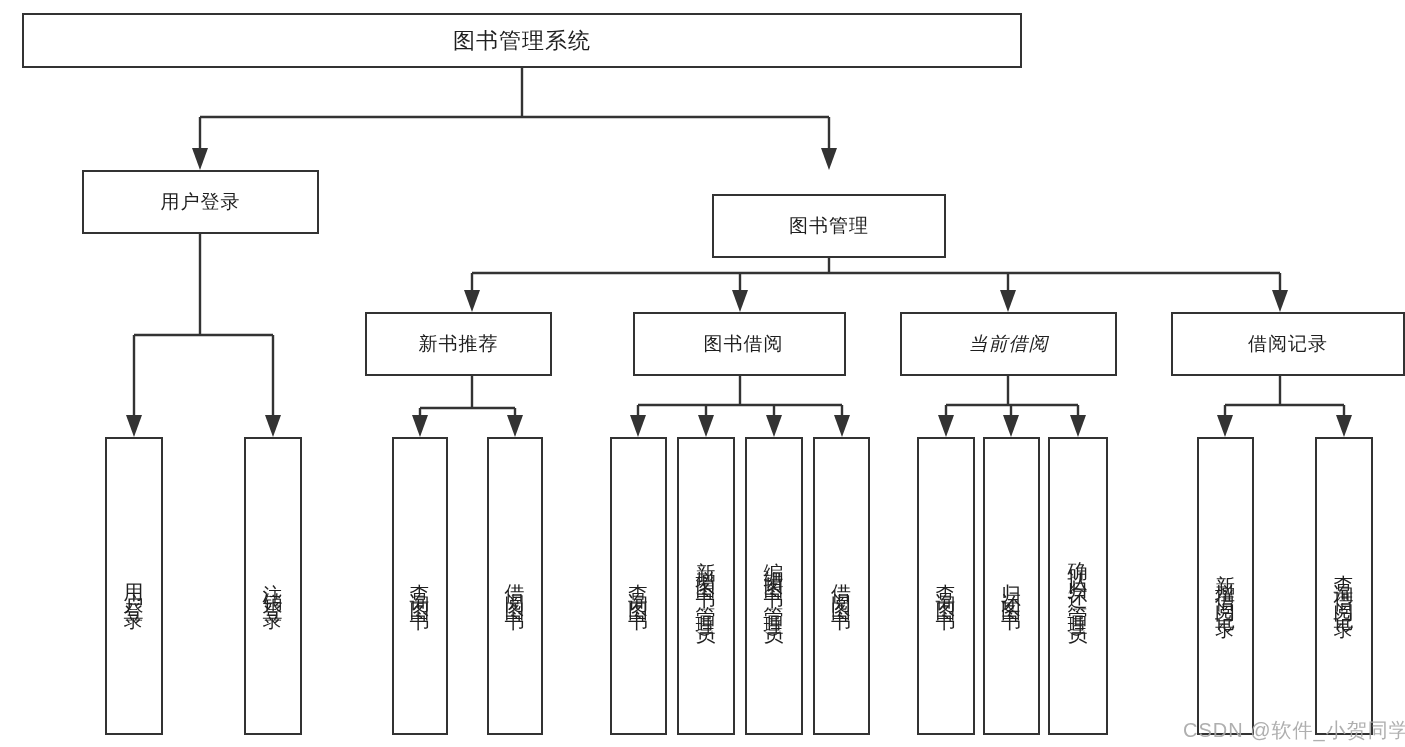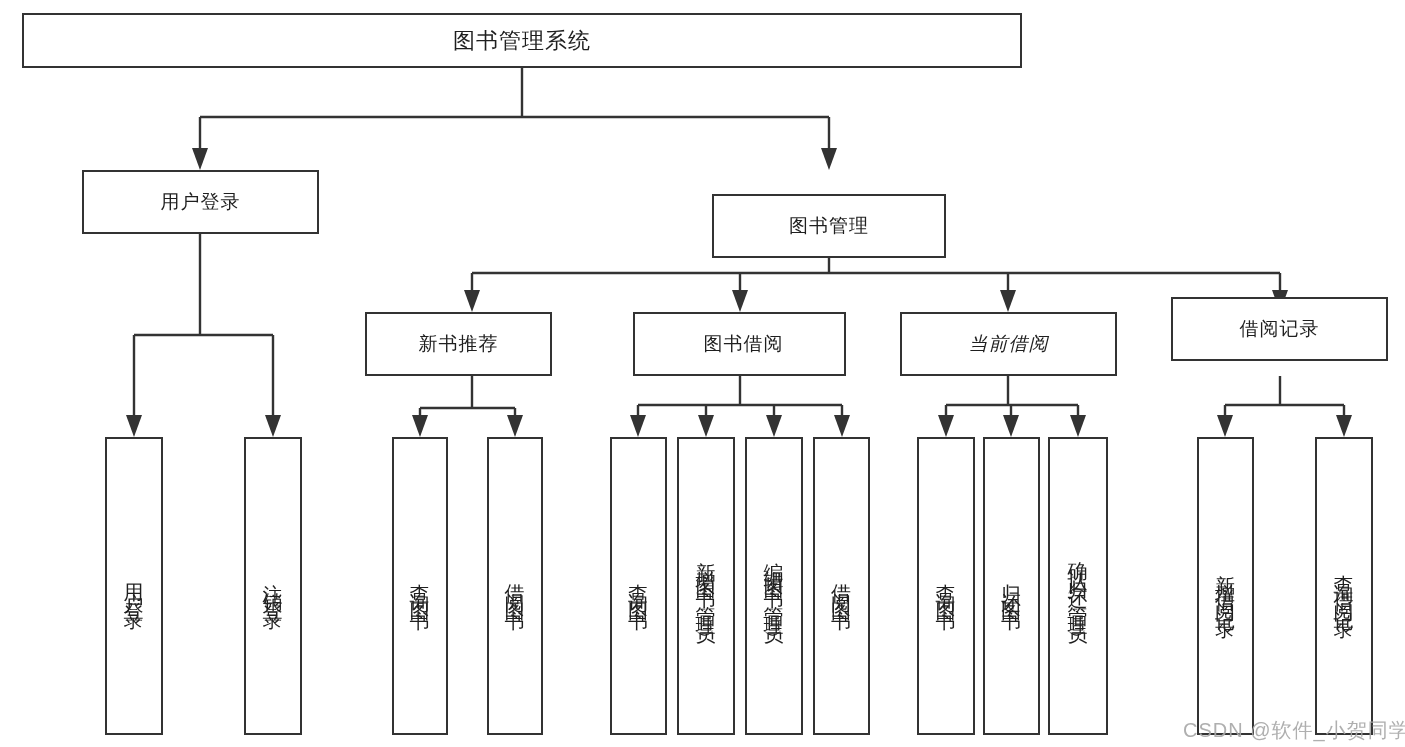--- a/index.html
+++ b/index.html
@@ -37,21 +37,21 @@
   .root-node {
     left: 22px; top: 13px; width: 1000px; height: 55px;
     font-size: 22px; letter-spacing: 1px;
   }
   .h-node { height: 64px; font-size: 19px; letter-spacing: 1px; }
   .n-user-login    { left: 82px;   top: 170px; width: 237px; }
   .n-book-mgmt     { left: 712px;  top: 170px; width: 234px; margin-top: 24px; }
   .n-new-book-rec  { left: 365px;  top: 312px; width: 187px; }
   .n-book-borrow   { left: 633px;  top: 312px; width: 213px; padding-left: 8px; }
   .n-cur-borrow    { left: 900px;  top: 312px; width: 217px; font-style: italic; }
-  .n-borrow-rec    { left: 1171px; top: 297px; width: 217px; }
+  .n-borrow-rec    { left: 1171px; top: 312px; width: 234px; }
   .leaf { top: 437px; height: 298px; }
   .vtext {
     writing-mode: vertical-rl;
     text-orientation: mixed;
     font-size: 20px;
     letter-spacing: 9px;
     line-height: 1;
     color: #1f1f1f;
     white-space: nowrap;
   }

